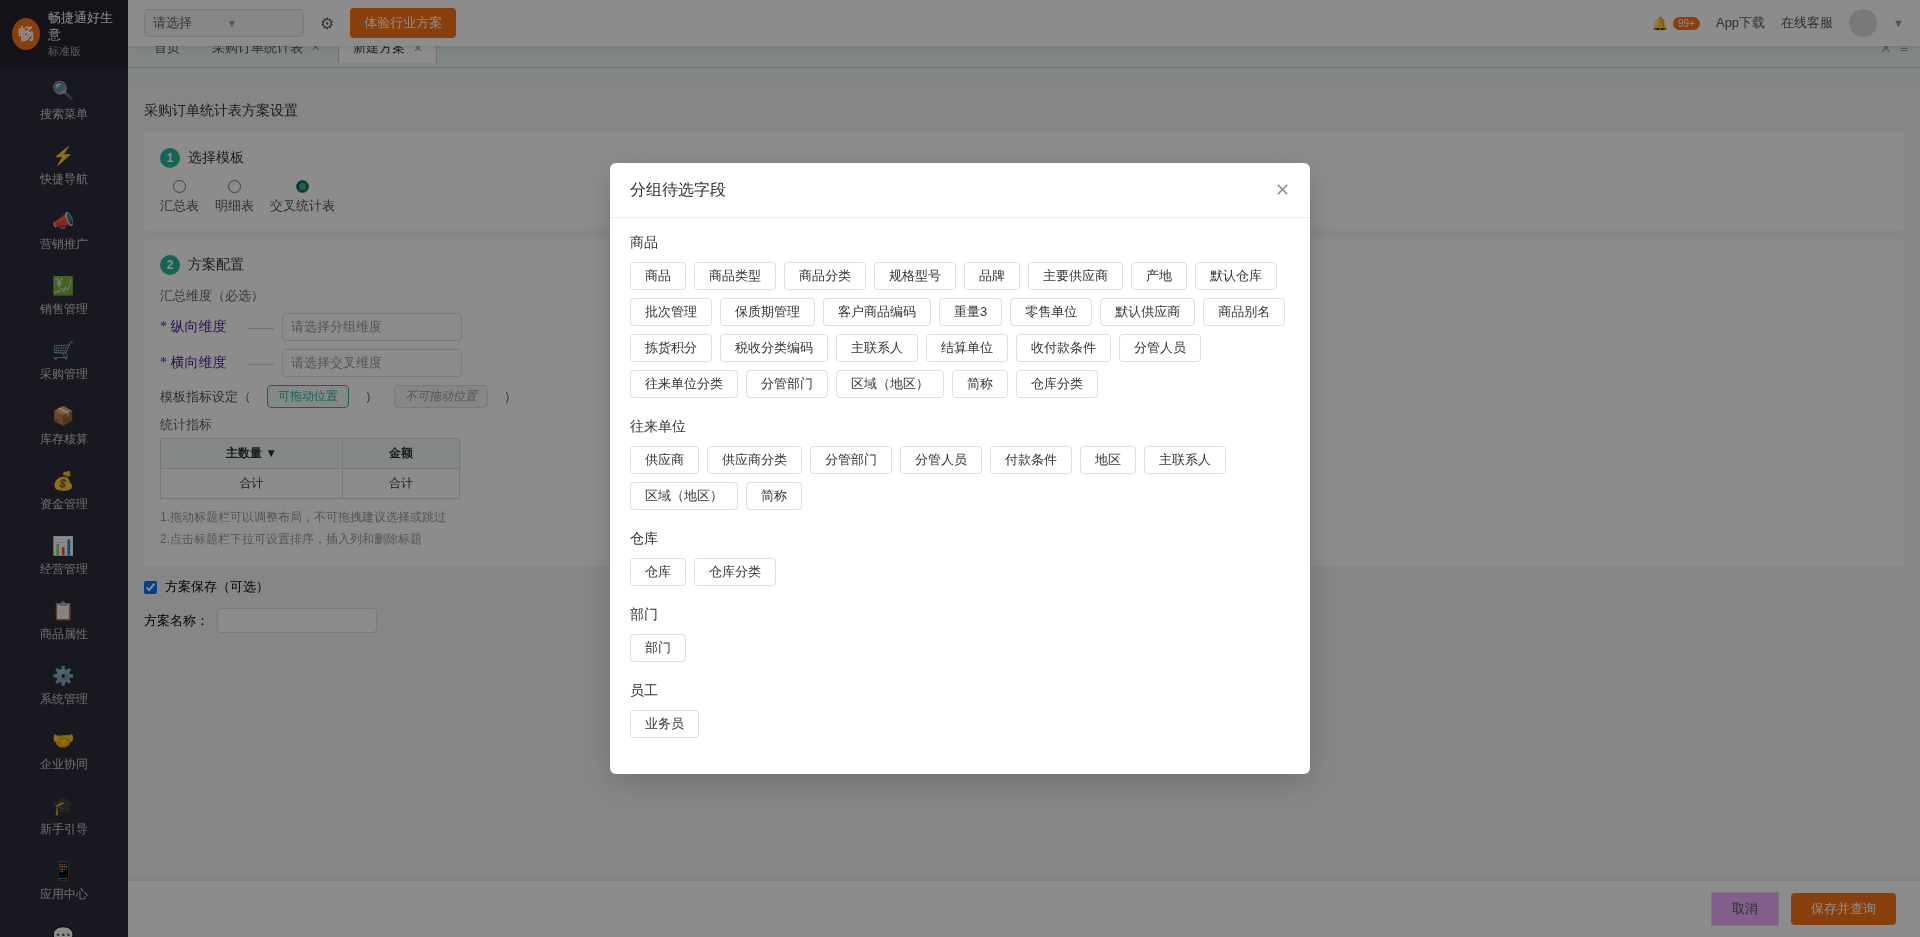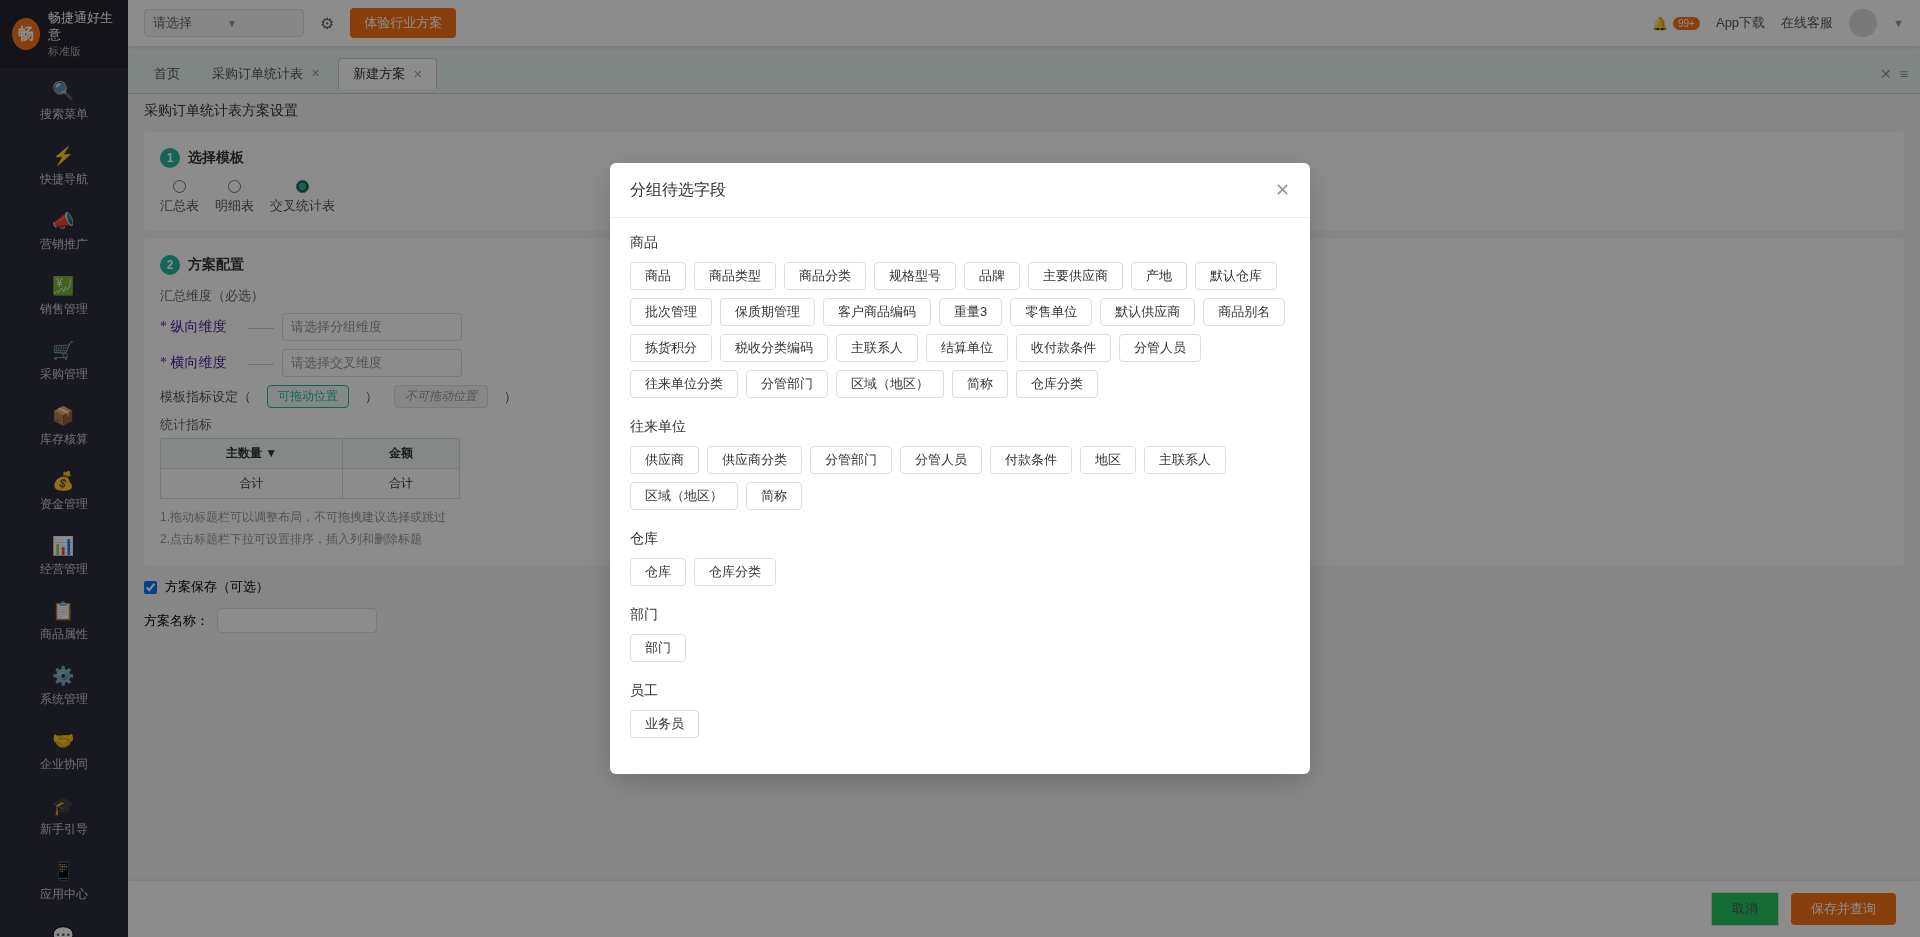--- a/index.html
+++ b/index.html
@@ -36,42 +36,42 @@
     .topbar-experience-btn {
       background: #f97316; color: white; border: none; border-radius: 4px; padding: 6px 14px; cursor: pointer; font-size: 13px;
     }
     .topbar-right { margin-left: auto; display: flex; align-items: center; gap: 16px; }
     .topbar-right-item { display: flex; align-items: center; gap: 4px; color: #555; font-size: 13px; cursor: pointer; }
     .topbar-badge { background: #f97316; color: white; border-radius: 10px; font-size: 10px; padding: 1px 5px; }
     .topbar-avatar { width: 28px; height: 28px; background: #ddd; border-radius: 50%; }
 
     
     .navtabs {
-      position: fixed; top: 54px; left: 128px; right: 0; height: 40px; background: #e8f4f0; display: flex; align-items: center; padding: 0 12px; gap: 4px; z-index: 8; border-bottom: 1px solid #ccc;
+      position: fixed; top: 28px; left: 128px; right: 0; height: 40px; background: #e8f4f0; display: flex; align-items: center; padding: 0 12px; gap: 4px; z-index: 8; border-bottom: 1px solid #ccc;
     }
     .navtab {
       display: flex; align-items: center; gap: 6px; padding: 6px 14px; border-radius: 4px 4px 0 0; cursor: pointer; font-size: 13px; color: #555; background: transparent;
     }
     .navtab.active { background: #fff; color: #333; border: 1px solid #ccc; border-bottom: none; }
     .navtab .close { color: #999; font-size: 11px; margin-left: 2px; }
     .navtabs-right { margin-left: auto; display: flex; align-items: center; gap: 8px; }
     .navtabs-right-btn { color: #999; font-size: 14px; cursor: pointer; }
 
     
     .main-content {
       position: fixed; top: 86px; left: 128px; right: 0; bottom: 0; background: #f5f5f5; overflow: auto;
     }
     .main-inner { padding: 16px; }
 
     .page-subtitle { font-size: 14px; color: #333; margin-bottom: 12px; font-weight: 500; }
 
     .step-section { background: #fff; border-radius: 4px; padding: 16px; margin-bottom: 8px; }
     .step-header { display: flex; align-items: center; gap: 8px; margin-bottom: 12px; }
     .step-num { width: 20px; height: 20px; background: #26b8a0; color: white; border-radius: 50%; display: flex; align-items: center; justify-content: center; font-size: 12px; font-weight: bold; }
-    .step-title { font-size: 14px; font-weight: 700; color: #333; }
+    .step-title { font-size: 14px; font-weight: 400; color: #333; }
 
     .radio-group { display: flex; align-items: center; gap: 16px; }
     .radio-item { display: flex; align-items: center; gap: 4px; color: #555; cursor: pointer; flex-direction: column; }
     .radio-item input { accent-color: #26b8a0; }
 
     .step2 { background: #fff; border-radius: 4px; padding: 16px; }
     .step2-subtitle { color: #666; font-size: 13px; margin-bottom: 8px; }
     .dimension-row { display: flex; align-items: center; gap: 8px; margin-bottom: 8px; }
     .dimension-label { color: #4c1d95; font-size: 14px; width: 80px; font-family: Liberation Serif, serif; }
     .dimension-arrow { color: #ccc; }
@@ -87,21 +87,21 @@
 
     .hint-text { font-size: 12px; color: #999; margin-top: 8px; line-height: 1.8; }
 
     .plan-save-row { display: flex; align-items: center; gap: 8px; margin-top: 12px; }
     .plan-name-input { border: 1px solid #ddd; border-radius: 4px; padding: 4px 8px; width: 160px; font-size: 13px; }
 
     
     .bottom-bar {
       position: fixed; bottom: 0; left: 128px; right: 0; height: 56px; background: #fff; display: flex; align-items: center; justify-content: flex-end; padding: 0 24px; gap: 12px; box-shadow: 0 -1px 4px rgba(0,0,0,0.08); z-index: 9;
     }
-    .btn-cancel { border: 1px solid #ddd; background: #22c55e; color: #555; border-radius: 0; padding: 7px 20px; cursor: pointer; font-size: 13px; }
+    .btn-cancel { border: 1px solid #ddd; background: #f0abfc; color: #555; border-radius: 0; padding: 7px 20px; cursor: pointer; font-size: 13px; }
     .btn-save { background: #f97316; color: white; border: none; border-radius: 4px; padding: 7px 20px; cursor: pointer; font-size: 13px; }
 
     
     .modal-overlay {
       position: fixed; top: 0; left: 0; right: 0; bottom: 0; background: rgba(0,0,0,0.45); z-index: 100; display: flex; align-items: center; justify-content: center;
     }
     .modal {
       background: #fff; border-radius: 6px; width: 700px; max-height: 620px; display: flex; flex-direction: column; box-shadow: 0 8px 32px rgba(0,0,0,0.18);
     }
     .modal-header {

